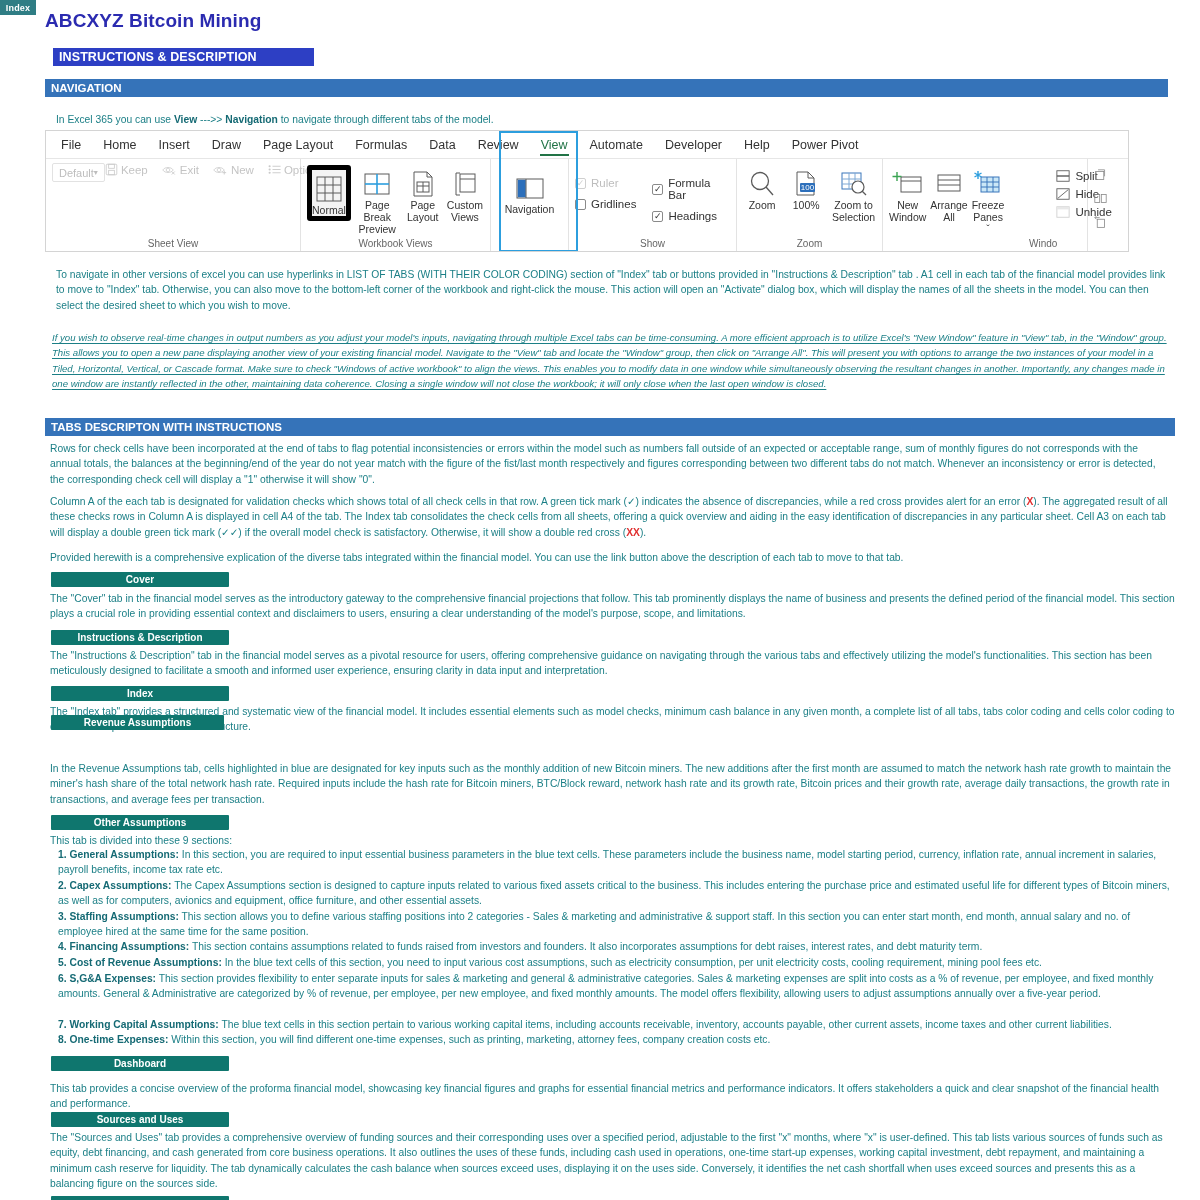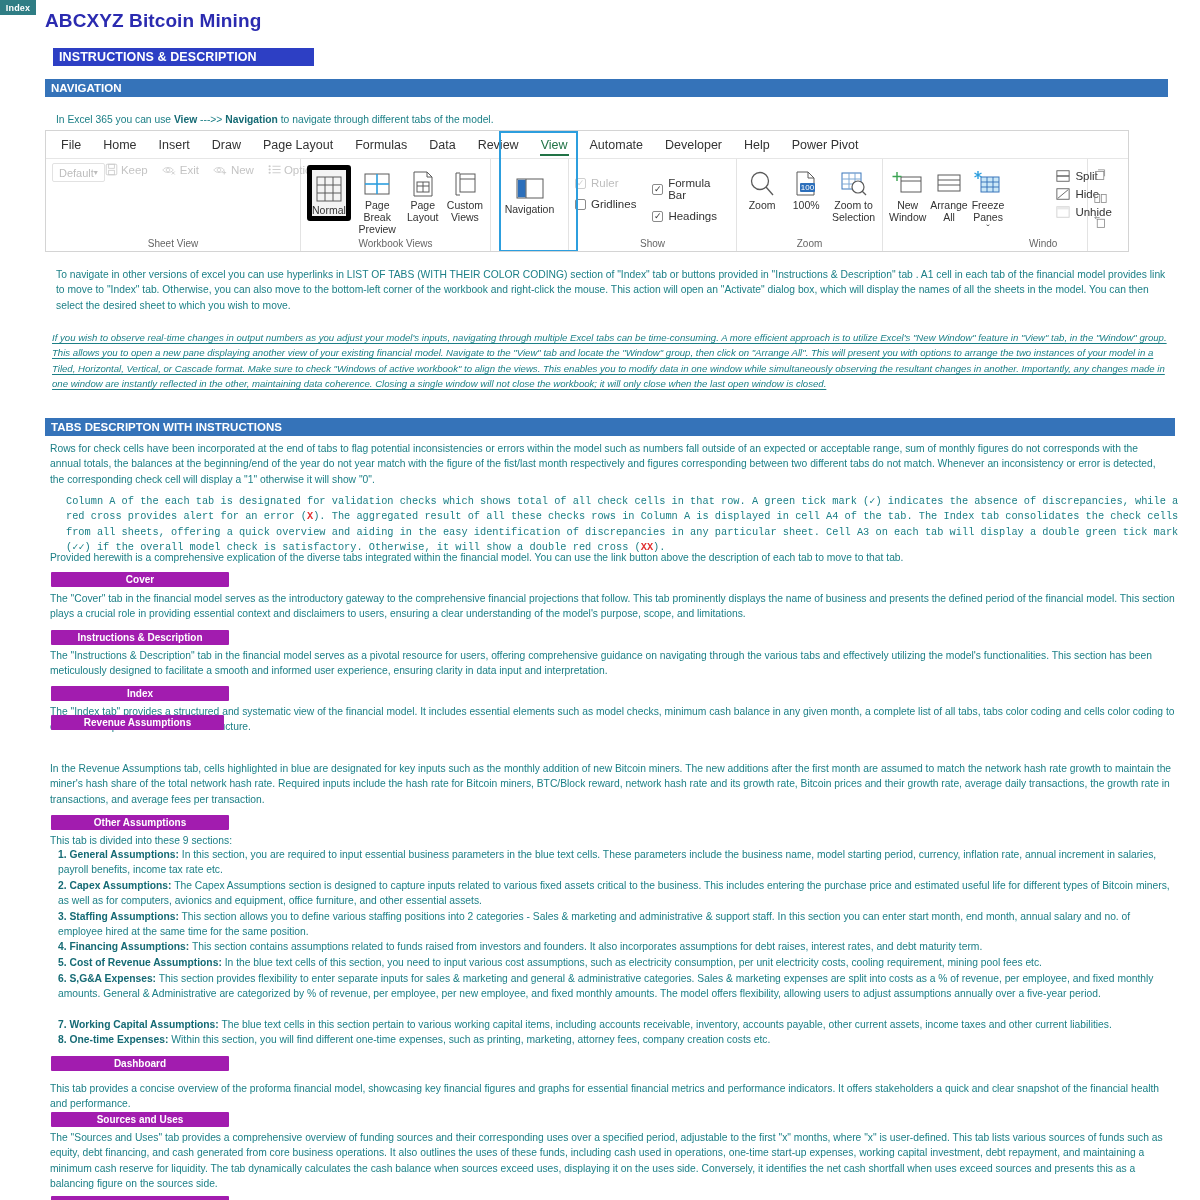--- a/index.html
+++ b/index.html
@@ -75,21 +75,21 @@
     text-decoration:underline;
     text-underline-offset:2px;
   }
 
   .redx { color:#e03030; font-weight:bold; }
 
   
   .tabbtn {
     position:absolute;
     height:15px;
-    background:#a21caf;
+    background:#0f766e;
     color:#ffffff;
     font-size:10px; font-weight:bold;
     display:flex; align-items:center; justify-content:center;
     border-radius:1px;
   }
 
   
   .ribbon {
     position:absolute; left:45px; top:130px;
     width:1084px; height:122px;
@@ -478,21 +478,21 @@
   </div>
 
   <div class="para" style="left:56px; top:267px; width:1112px;">To navigate in other versions of excel you can use hyperlinks in LIST OF TABS (WITH THEIR COLOR CODING) section of "Index" tab or buttons provided in  "Instructions &amp; Description" tab . A1 cell in each tab of the financial model provides link to move to "Index" tab. Otherwise, you can also move to the bottom-left corner of the workbook and right-click the mouse. This action will open an "Activate" dialog box, which will display the names of all the sheets in the model. You can then select the desired sheet to which you wish to move.</div>
 
   <div class="para-italic" style="left:52px; top:330px; width:1116px;">If you wish to observe real-time changes in output numbers as you adjust your model's inputs, navigating through multiple Excel tabs can be time-consuming. A more efficient approach is to utilize Excel's "New Window" feature in "View" tab, in the "Window" group. This allows you to open a new pane displaying another view of your existing financial model. Navigate to the "View" tab and locate the "Window" group, then click on "Arrange All". This will present you with options to arrange the two instances of your model in a Tiled, Horizontal, Vertical, or Cascade format. Make sure to check "Windows of active workbook" to align the views. This enables you to modify data in one window while simultaneously observing the resultant changes in another. Importantly, any changes made in one window are instantly reflected in the other, maintaining data coherence. Closing a single window will not close the workbook; it will only close when the last open window is closed.</div>
 
   <div class="banner-tabs">TABS DESCRIPTON WITH INSTRUCTIONS</div>
 
   <div class="para" style="left:50px; top:441px; width:1120px;">Rows for check cells have been incorporated at the end of tabs to flag potential inconsistencies or errors within the model such as numbers fall outside of an expected or acceptable range, sum of monthly figures do not corresponds with the annual totals, the balances at the beginning/end of the year do not year match with the figure of the fist/last month respectively and figures corresponding between two different tabs do not match. Whenever an inconsistency or error is detected, the corresponding check cell will display a "1" otherwise it will show "0".</div>
 
-  <div class="para" style="left:66px; top:494px; width:1125px;font-family:Liberation Mono, monospace;">
+  <div class="para" style="left:50px; top:494px; width:1125px;">
     <span>Column A of the each tab is designated for validation checks which shows total of all check cells in that row. A green tick mark (✓) indicates the absence of discrepancies, while a red cross provides alert for an error (</span><span class="redx">X</span><span>). The aggregated result of all these checks rows in Column A is displayed in cell A4 of the tab. The Index tab consolidates the check cells from all sheets, offering a quick overview and aiding in the easy identification of discrepancies in any particular sheet. Cell A3 on each tab will display a double green tick mark (✓✓) if the overall model check is satisfactory. Otherwise, it will show a double red cross (</span><span class="redx">XX</span><span>).</span>
   </div>
 
   <div class="para" style="left:50px; top:550px; width:1120px;">Provided herewith is a comprehensive explication of the diverse tabs integrated within the financial model. You can use the link button above the description of each tab to move to that tab.</div>
 
   <div class="tabbtn" style="left:51px; top:572px; width:178px;">Cover</div>
   <div class="para" style="left:50px; top:591px; width:1125px;">The "Cover" tab in the financial model serves as the introductory gateway to the comprehensive financial projections that follow. This tab prominently displays the name of business and presents the defined period of the financial model. This section plays  a crucial role in providing essential context and disclaimers to users, ensuring a clear understanding of the model's purpose, scope, and limitations.</div>
 
   <div class="tabbtn" style="left:51px; top:630px; width:178px;">Instructions &amp; Description</div>
   <div class="para" style="left:50px; top:648px; width:1125px;">The "Instructions &amp; Description" tab in the financial model serves as a pivotal resource for users, offering comprehensive guidance on navigating through the various tabs and effectively utilizing the model's functionalities. This section has been meticulously designed to facilitate a smooth and informed user experience, ensuring clarity in data input and interpretation.</div>

